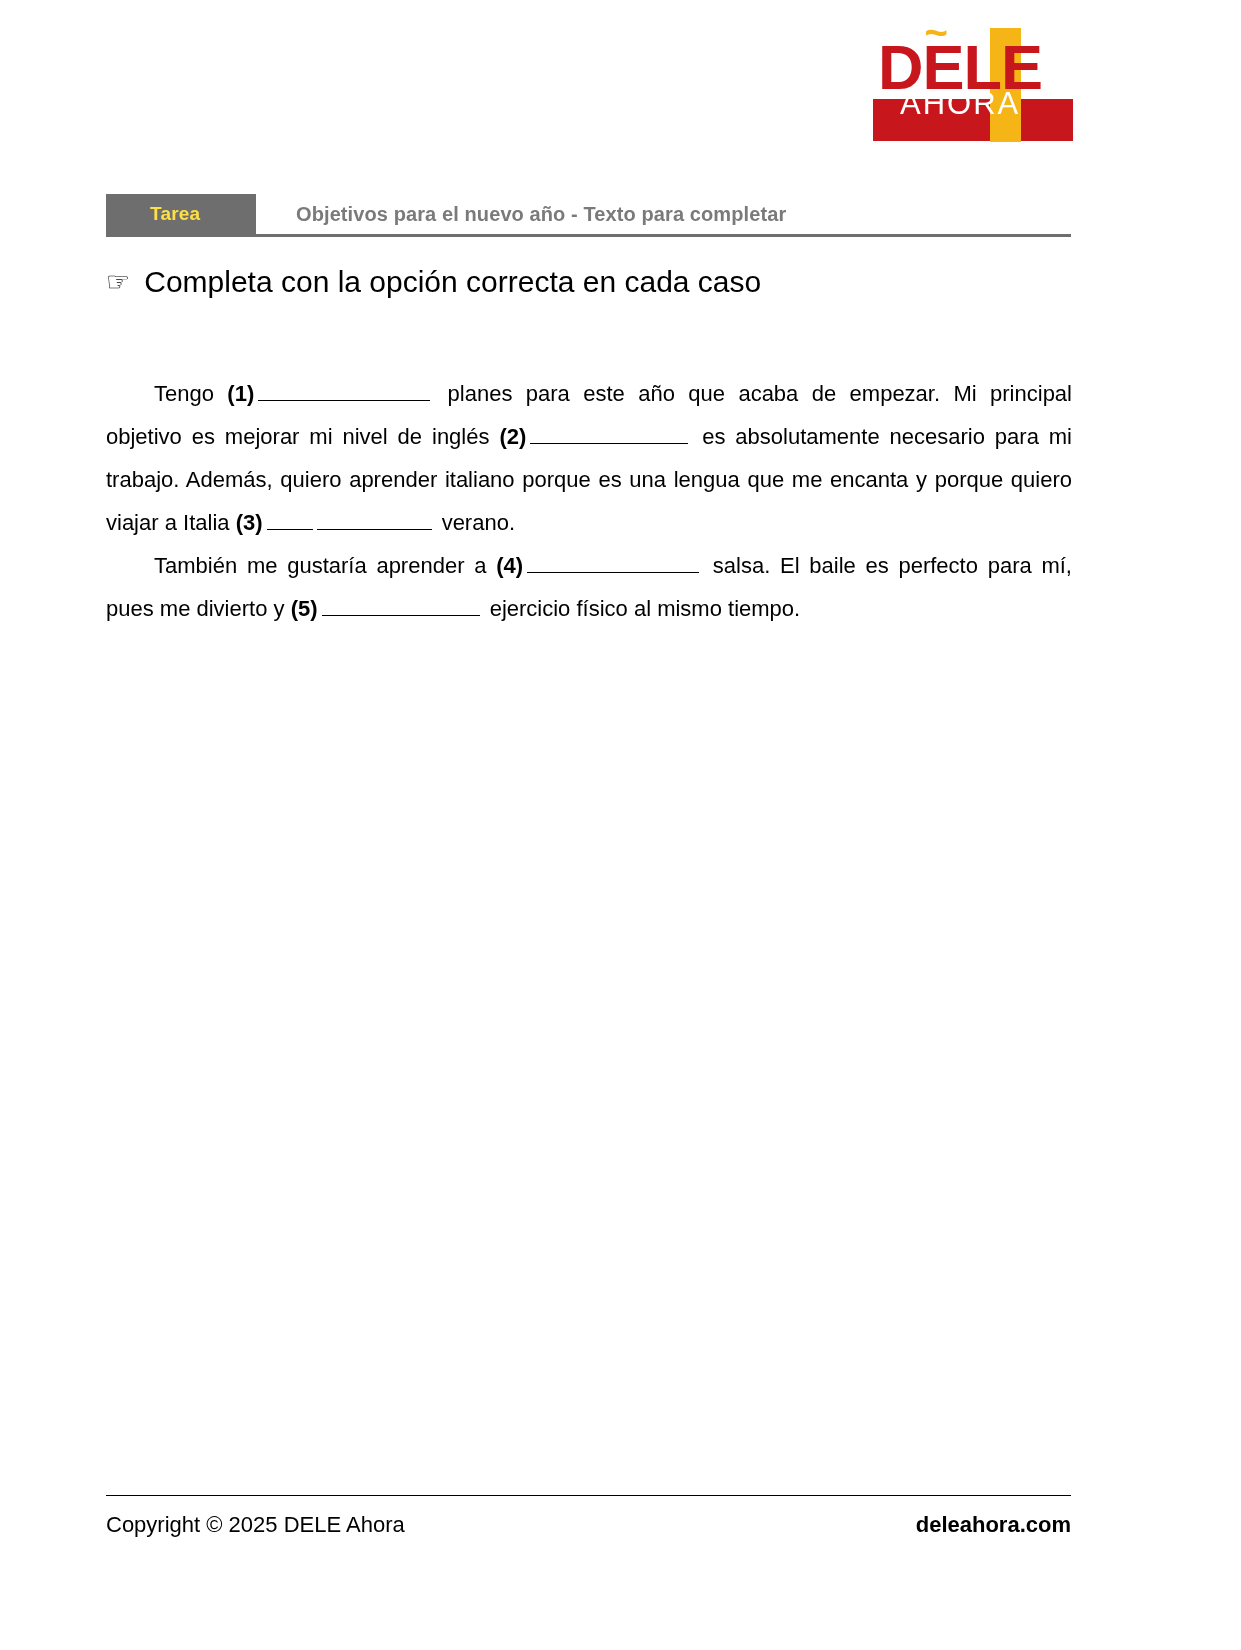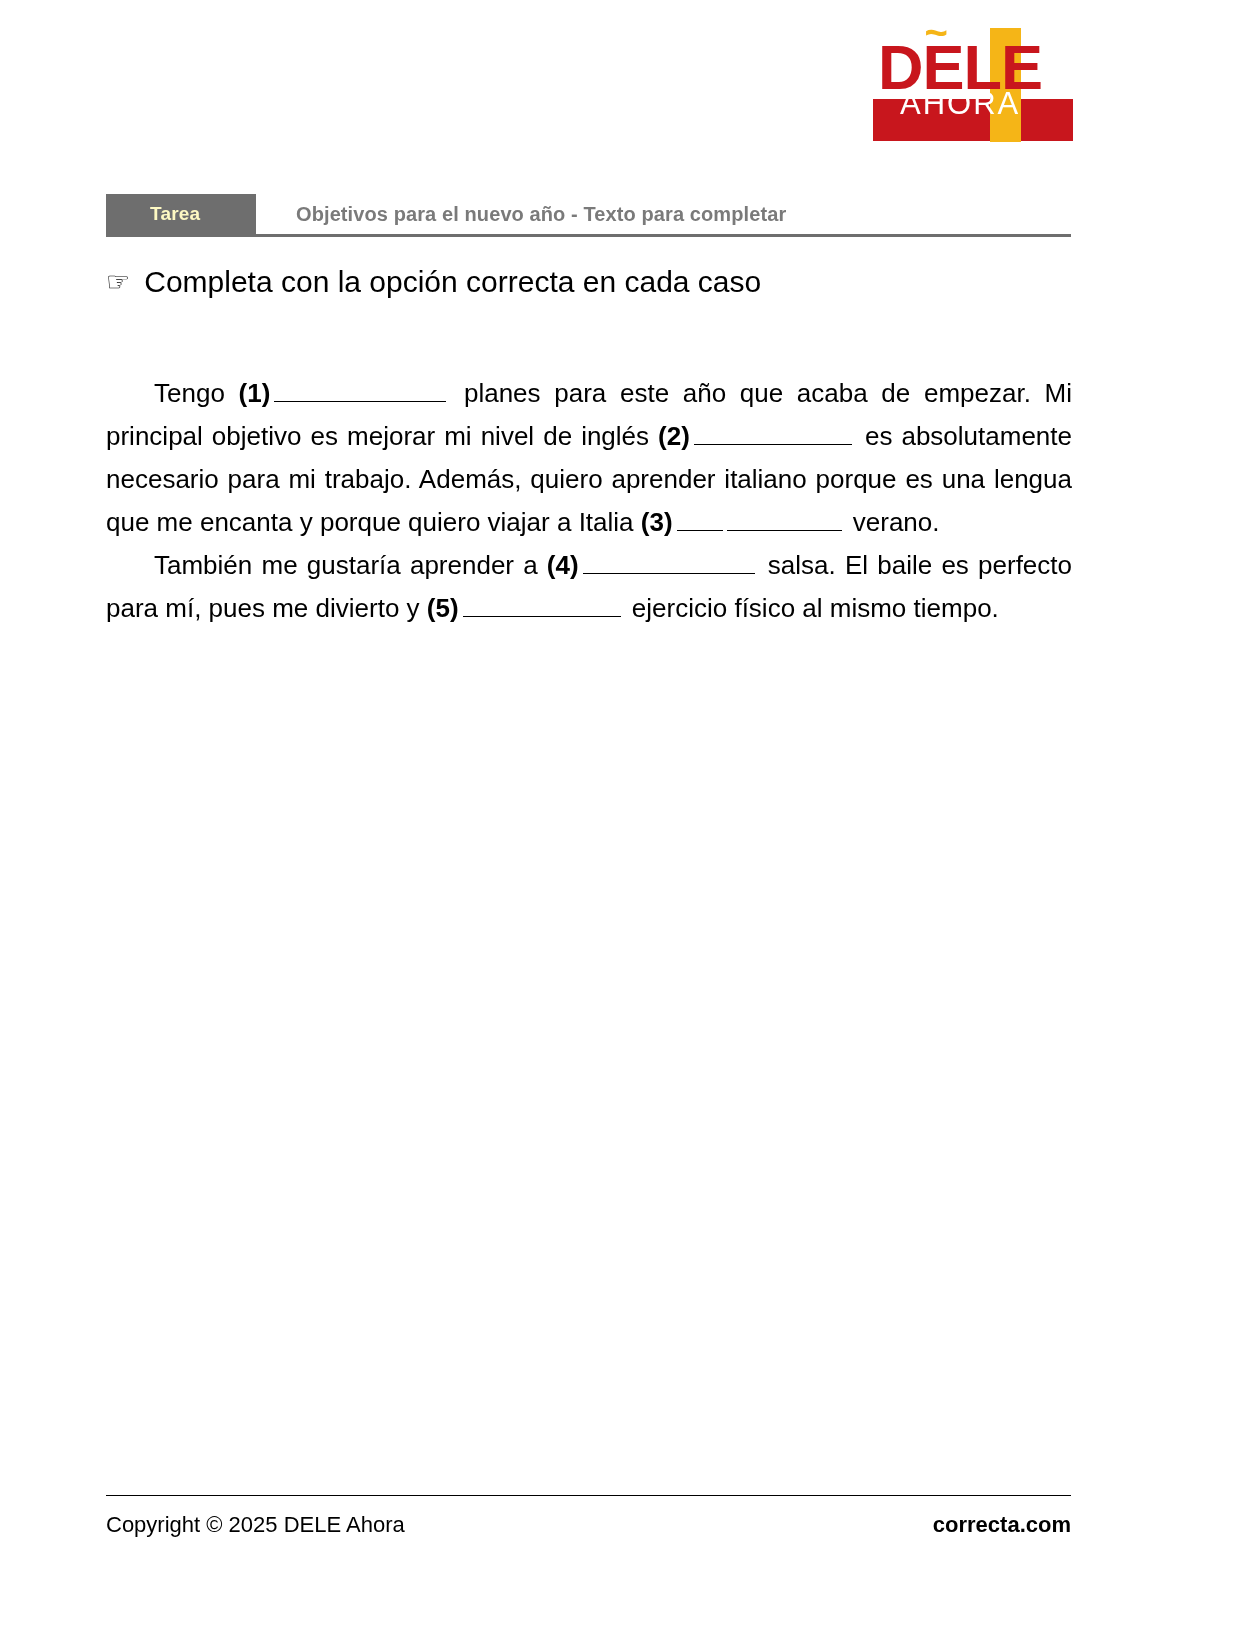--- a/index.html
+++ b/index.html
@@ -91,21 +91,21 @@
     left: 106px;
     top: 194px;
     width: 965px;
     height: 43px;
     display: flex;
     align-items: stretch;
     border-bottom: 3px solid #6e6e6e;
   }
   .task-badge {
     background: #6e6e6e;
-    color: #fef9c3;
+    color: #fde047;
     font-weight: bold;
     font-size: 19px;
     display: flex;
     align-items: center;
     padding: 0 0 0 44px;
     width: 150px;
     letter-spacing: 0.2px;
   }
   .task-title {
     flex: 1;
@@ -139,21 +139,21 @@
     font-size: 30px;
     line-height: 28px;
   }
 
   
   .content {
     position: absolute;
     left: 106px;
     top: 372px;
     width: 966px;
-    font-size: 26px;
+    font-size: 22px;
     line-height: 43px;
     color: #000;
     text-align: justify;
   }
   .para {
     margin: 0 0 0 0;
     text-indent: 48px;
     text-align: justify;
     text-justify: inter-word;
   }
@@ -222,16 +222,16 @@
     <p class="para"><span>Tengo </span><span class="num">(1)</span><span class="blank blank-lg"></span><span> planes para este año que acaba de empezar. Mi principal objetivo es mejorar mi nivel de inglés </span><span class="num">(2)</span><span class="blank blank-md"></span><span> es absolutamente necesario para mi trabajo. Además, quiero aprender italiano porque es una lengua que me encanta y porque quiero viajar a Italia </span><span class="num">(3)</span><span class="blank blank-sm"></span><span class="blank blank-cont"></span><span> verano.</span></p>
 
     <p class="para"><span>También me gustaría aprender a </span><span class="num">(4)</span><span class="blank blank-lg"></span><span> salsa. El baile es perfecto para mí, pues me divierto y </span><span class="num">(5)</span><span class="blank blank-md"></span><span> ejercicio físico al mismo tiempo.</span></p>
 
 
   </div>
 
   <div class="footer-rule"></div>
   <div class="footer">
     <span class="footer-left">Copyright © 2025 DELE Ahora</span>
-    <span class="footer-right">correcta.com</span>
+    <span class="footer-right">deleahora.com</span>
   </div>
 
 </div>
 
 </body></html>

